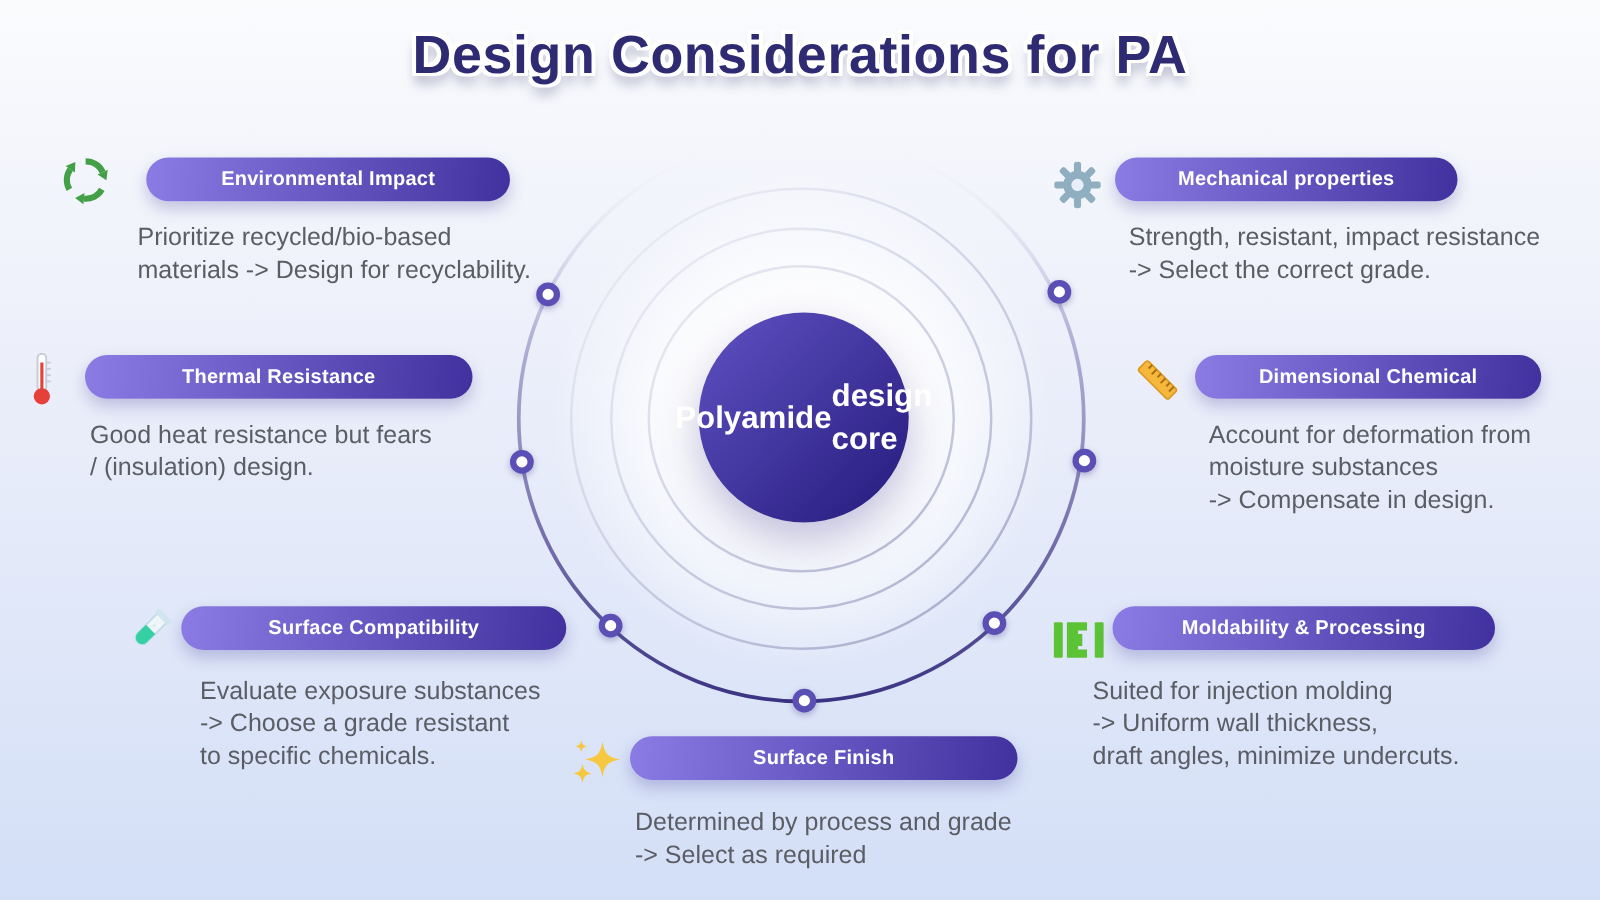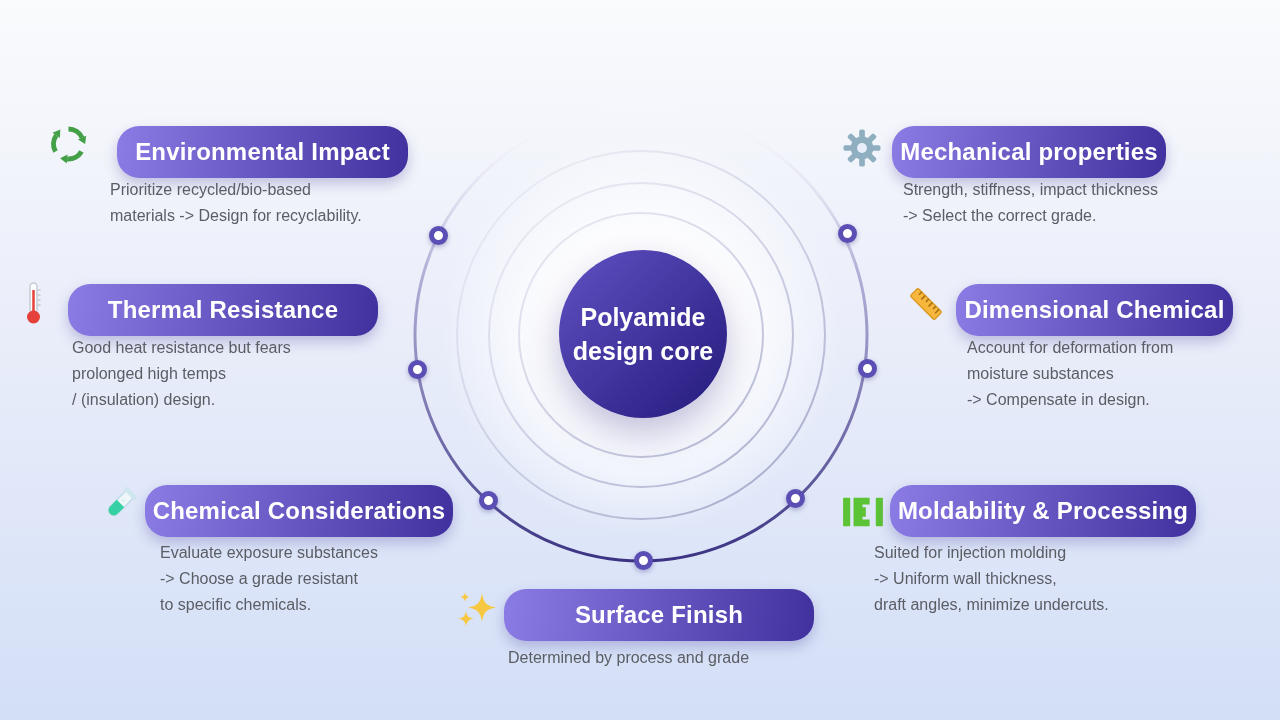--- a/index.html
+++ b/index.html
@@ -17,38 +17,38 @@
     font-size:43px;font-weight:bold;letter-spacing:.5px;
     color:var(--title-color,#2e2b72);
     text-shadow:
       -3px -3px 0 #ffffff, 3px -3px 0 #ffffff, -3px 3px 0 #ffffff, 3px 3px 0 #ffffff,
       0 -3px 0 #ffffff, 0 3px 0 #ffffff, -3px 0 0 #ffffff, 3px 0 0 #ffffff,
       0 8px 9px rgba(104,108,146,.55);
   }
   .core{
     position:absolute;left:559px;top:250px;width:168px;height:168px;border-radius:50%;
     background:linear-gradient(135deg,var(--core-gradient-start,#6052c3) 0%,var(--core-gradient-end,#2d2286) 85%);
-    display:flex;flex-direction:column;align-items:center;justify-content:center;
+    display:flex;flex-direction:row;align-items:center;justify-content:center;
     color:var(--core-text,#ffffff);font-size:25px;font-weight:bold;line-height:34px;
     box-shadow:0 16px 36px rgba(60,50,140,.30);
   }
   .node{
     position:absolute;width:19px;height:19px;border-radius:50%;box-sizing:border-box;
     background:#ffffff;border:5px solid var(--node-ring,#5b4eb4);
     box-shadow:0 2px 5px rgba(60,50,130,.35);
   }
   .pill{
-    position:absolute;height:52px;border-radius:22px;
+    position:absolute;height:35px;border-radius:22px;
     background:linear-gradient(97deg,var(--pill-gradient-start,#8b7be4) 0%,var(--pill-gradient-end,#40319e) 100%);
     display:flex;align-items:center;justify-content:center;
-    color:var(--pill-text,#ffffff);font-size:24px;font-weight:bold;letter-spacing:.2px;
+    color:var(--pill-text,#ffffff);font-size:16px;font-weight:bold;letter-spacing:.2px;
     box-shadow:0 6px 13px rgba(70,60,150,.28);
   }
   .desc{
-    position:absolute;font-size:16px;line-height:26px;
+    position:absolute;font-size:20px;line-height:26px;
     color:var(--body-text,#5b5d64);white-space:nowrap;
   }
   .icon{position:absolute;display:block;}
   .icon svg{display:block;width:100%;height:100%;}
 </style>
 </head>
 <body>
 
 <div class="stage">
 
@@ -69,20 +69,21 @@
         <stop offset="1" stop-color="#a7abcb"></stop>
       </linearGradient>
     </defs>
     <circle cx="641" cy="335" r="200" fill="url(#glowGrad)"></circle>
     <circle class="ring" cx="641" cy="335" r="122" stroke="url(#ringGrad)"></circle>
     <circle class="ring" cx="641" cy="335" r="152" stroke="url(#ringGrad)"></circle>
     <circle class="ring" cx="641" cy="335" r="184" stroke="url(#ringGrad)"></circle>
     <circle class="orbit" cx="641" cy="335" r="226" stroke="url(#orbitGrad)"></circle>
   </svg>
 
+  <h1 class="title">Design Considerations for PA</h1>
 
   <div class="core">
     <div>Polyamide</div>
     <div>design core</div>
   </div>
 
   <span class="node" style="left:429px;top:226px"></span>
   <span class="node" style="left:838px;top:224px"></span>
   <span class="node" style="left:408px;top:360px"></span>
   <span class="node" style="left:858px;top:359px"></span>
@@ -123,38 +124,37 @@
         <path d="M13 9 h3 M13 14 h3 M13 19 h3 M13 24 h3" stroke="#c6cbd4" stroke-width="1.4"></path>
         <rect x="7.75" y="9" width="2.5" height="23" style="fill:var(--thermometer-red,#e5403a)"></rect>
         <circle cx="9" cy="36" r="6.5" style="fill:var(--thermometer-red,#e5403a)"></circle>
       </svg>
     </span>
     <div class="pill" style="left:68px;top:284px;width:310px">
       <span>Thermal Resistance</span>
     </div>
     <div class="desc" style="left:72px;top:335px">
       <div>Good heat resistance but fears</div>
-      <div>prolonged high temps</div>
       <div>/ (insulation) design.</div>
     </div>
   </div>
 
   <div class="item">
     <span class="icon" style="left:96px;top:482px;width:46px;height:46px">
       <svg viewBox="0 0 44 44">
         <g transform="rotate(45 22 22)">
           <path d="M17 7 h10 v22 a5 5 0 0 1 -10 0 Z" fill="#eef6fa" stroke="#c2dde8" stroke-width="1.5"></path>
           <path d="M17 20 h10 v9 a5 5 0 0 1 -10 0 Z" style="fill:var(--tube-liquid-teal,#35d0a4)"></path>
           <rect x="14.5" y="4" width="15" height="4.5" rx="2.25" fill="#cfe6ef"></rect>
           <circle cx="22" cy="16" r="1.4" fill="#d9efe9"></circle>
         </g>
       </svg>
     </span>
     <div class="pill" style="left:145px;top:485px;width:308px">
-      <span>Chemical Considerations</span>
+      <span>Surface Compatibility</span>
     </div>
     <div class="desc" style="left:160px;top:540px">
       <div>Evaluate exposure substances</div>
       <div>-&gt; Choose a grade resistant</div>
       <div>to specific chemicals.</div>
     </div>
   </div>
 
   <div class="item">
     <span class="icon" style="left:457px;top:589px;width:40px;height:40px">
@@ -162,20 +162,21 @@
         <path d="M25 4 C26.6 14 29.5 16.9 39 18.5 C29.5 20.1 26.6 23 25 33 C23.4 23 20.5 20.1 11 18.5 C20.5 16.9 23.4 14 25 4 Z" style="fill:var(--sparkle-yellow,#f6c842)"></path>
         <path d="M9 22 C9.9 27.2 11.5 28.8 16.5 29.7 C11.5 30.6 9.9 32.2 9 37.4 C8.1 32.2 6.5 30.6 1.5 29.7 C6.5 28.8 8.1 27.2 9 22 Z" style="fill:var(--sparkle-yellow,#f6c842)"></path>
         <path d="M8 3 C8.6 6.4 9.6 7.4 13 8 C9.6 8.6 8.6 9.6 8 13 C7.4 9.6 6.4 8.6 3 8 C6.4 7.4 7.4 6.4 8 3 Z" style="fill:var(--sparkle-yellow,#f6c842)"></path>
       </svg>
     </span>
     <div class="pill" style="left:504px;top:589px;width:310px">
       <span>Surface Finish</span>
     </div>
     <div class="desc" style="left:508px;top:645px">
       <div>Determined by process and grade</div>
+      <div>-&gt; Select as required</div>
     </div>
   </div>
 
   <div class="item">
     <span class="icon" style="left:843px;top:129px;width:38px;height:38px">
       <svg viewBox="0 0 40 40">
         <g style="fill:var(--gear-blue-gray,#8fafc0)">
           <rect x="17" y="0.5" width="6" height="9" rx="2"></rect>
           <rect x="17" y="0.5" width="6" height="9" rx="2" transform="rotate(45 20 20)"></rect>
           <rect x="17" y="0.5" width="6" height="9" rx="2" transform="rotate(90 20 20)"></rect>
@@ -186,21 +187,21 @@
           <rect x="17" y="0.5" width="6" height="9" rx="2" transform="rotate(315 20 20)"></rect>
           <circle cx="20" cy="20" r="12"></circle>
         </g>
         <circle cx="20" cy="20" r="5.2" fill="#e9eefb"></circle>
       </svg>
     </span>
     <div class="pill" style="left:892px;top:126px;width:274px">
       <span>Mechanical properties</span>
     </div>
     <div class="desc" style="left:903px;top:177px">
-      <div>Strength, stiffness, impact thickness</div>
+      <div>Strength, resistant, impact resistance</div>
       <div>-&gt; Select the correct grade.</div>
     </div>
   </div>
 
   <div class="item">
     <span class="icon" style="left:906px;top:284px;width:40px;height:40px">
       <svg viewBox="0 0 40 40">
         <g transform="rotate(45 20 20)">
           <rect x="3" y="14.5" width="34" height="11" rx="2" style="fill:var(--ruler-yellow,#f6b73c)" stroke="#d99a22" stroke-width="1.3"></rect>
           <path d="M8.5 14.5 v4 M13.5 14.5 v5.5 M18.5 14.5 v4 M23.5 14.5 v5.5 M28.5 14.5 v4 M33 14.5 v5.5" stroke="#a86f14" stroke-width="1.6" fill="none"></path>

